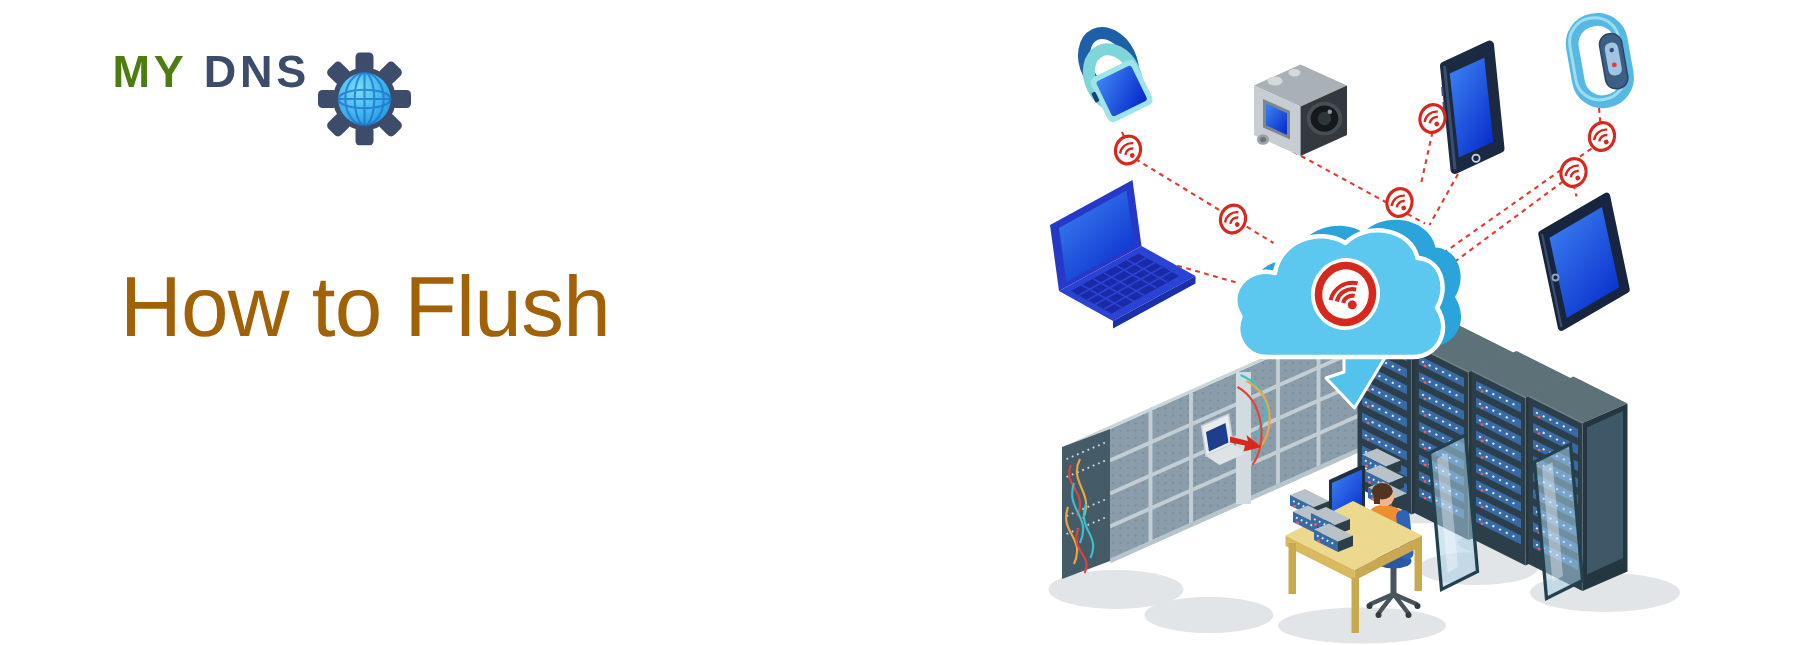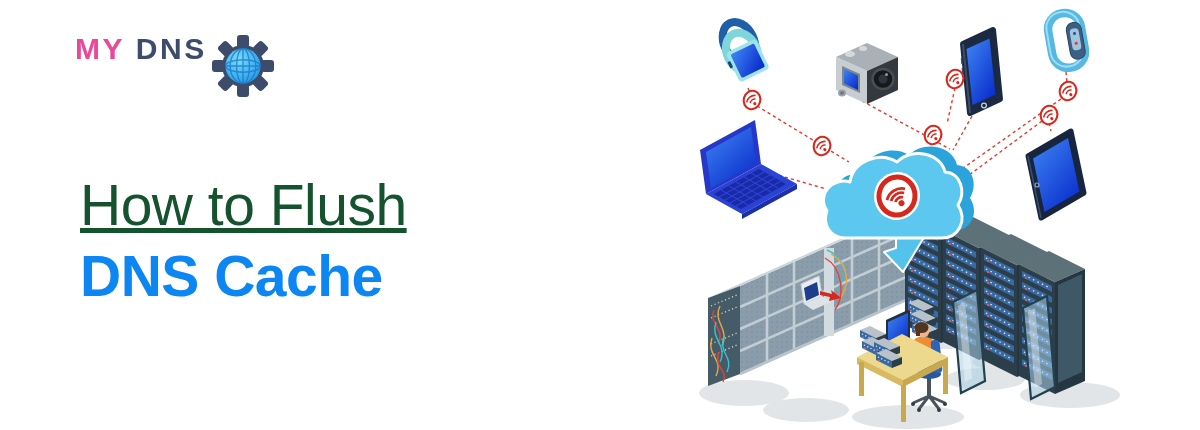--- a/index.html
+++ b/index.html
@@ -4,27 +4,27 @@
 <style>
   html,body{margin:0;padding:0;}
   body{
     width:1200px;height:430px;position:relative;overflow:hidden;
     background:#ffffff;font-family:"Liberation Sans",sans-serif;
   }
   .logo{
     position:absolute;left:75px;top:36px;line-height:25px;
     font-weight:700;letter-spacing:2.5px;font-size:30px;color:#3C4C6A;
   }
-  .logo .accent{color:#ec4899;}
+  .logo .accent{color:#4d7c0f;}
   .logo-icon{position:absolute;left:211px;top:33px;width:64px;height:64px;}
   .title{
     position:absolute;left:80px;top:170px;font-size:57px;line-height:71px;
     letter-spacing:-0.5px;
   }
-  .title .t1{font-weight:500;color:#14532d;text-decoration:underline;}
+  .title .t1{font-weight:500;color:#a16207;}
   .title .t2{font-weight:700;color:#0B86F3;}
   .illustration{position:absolute;left:670px;top:0;width:530px;height:430px;}
 </style>
 </head>
 <body>
 
 <div>
 
   <div class="logo">
     <div><span class="accent">MY</span>&nbsp;<span>DNS</span></div>
@@ -58,21 +58,20 @@
         <ellipse rx="12.8" ry="17.5"></ellipse>
         <ellipse rx="17.5" ry="6.2"></ellipse>
         <line x1="0" y1="-17.5" x2="0" y2="17.5"></line>
         <line x1="-17.5" y1="0" x2="17.5" y2="0"></line>
       </g>
     </g>
   </svg>
 
   <div class="title">
     <div class="t1">How to Flush</div>
-    <div class="t2">DNS Cache</div>
   </div>
 
   <svg class="illustration" viewBox="670 0 530 430">
     <defs>
       <linearGradient id="scrBlue" x1="0" y1="0" x2="0.8" y2="1">
         <stop offset="0" stop-color="#3F86F4"></stop>
           <stop offset="1" stop-color="#0A2ECC"></stop>
       </linearGradient>
       <pattern id="mesh" width="5" height="5" patternUnits="userSpaceOnUse">
         <circle cx="2" cy="2" r="0.8" fill="#76909C"></circle>

